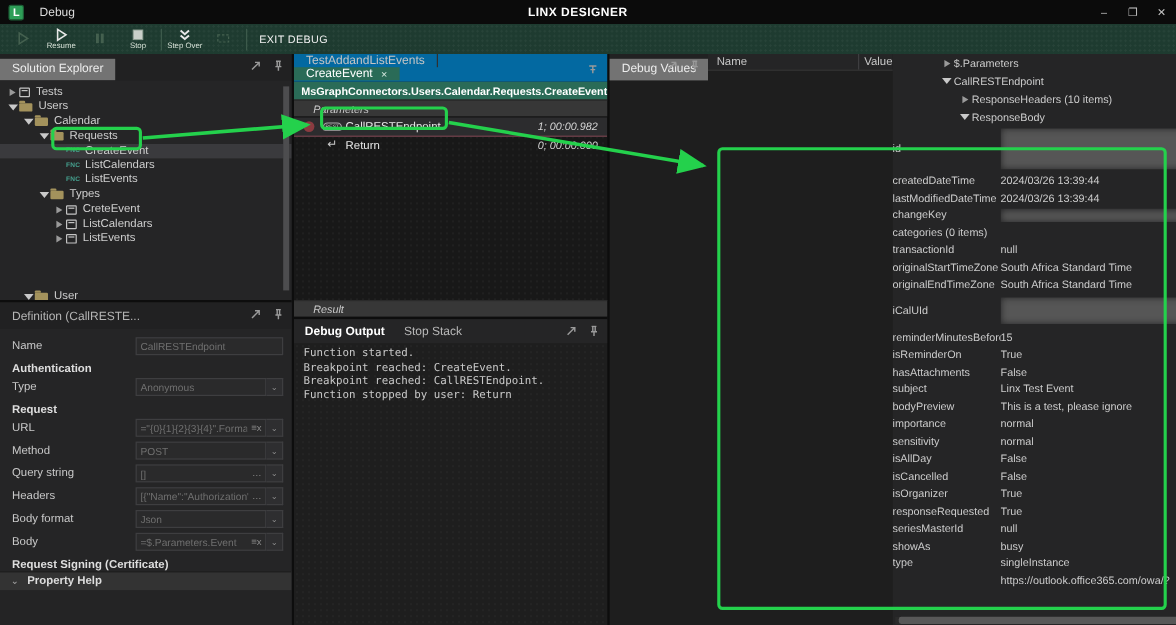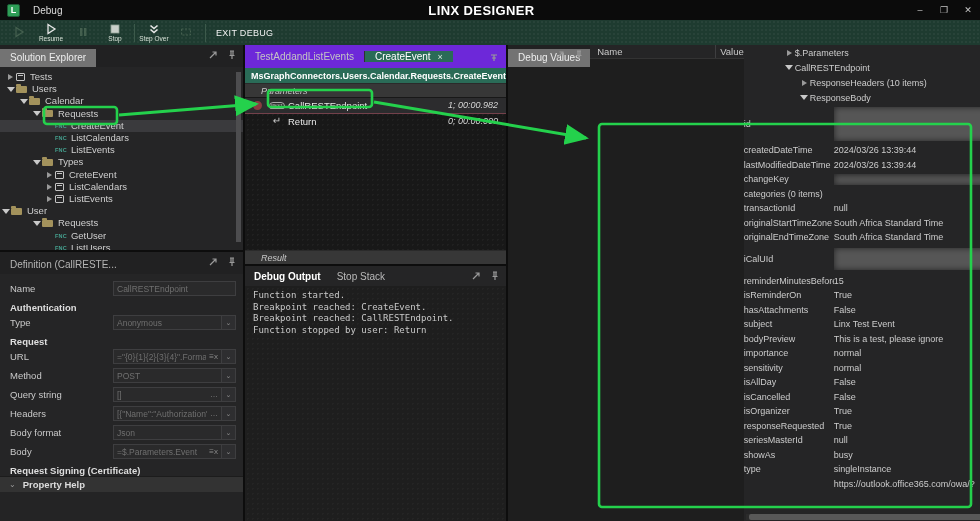--- a/index.html
+++ b/index.html
@@ -3,21 +3,21 @@
 <meta charset="utf-8">
 <style>
   * { box-sizing:border-box; margin:0; padding:0; }
   body { background:#000; font-family:"Liberation Sans",sans-serif; }
   .app { position:relative; width:980px; height:521px; background:#1e1e1e; overflow:hidden; color:#ccc; }
 
   
   .titlebar { height:20px; background:#0b0b0b; display:flex; align-items:center; position:relative; }
   .logo { width:13px; height:13px; margin-left:7px; background:#2e9e57; border:1px solid #1c5c35; border-radius:2px; color:#fff; font-size:9px; font-weight:bold; display:flex; align-items:center; justify-content:center; line-height:1; }
   .menu-item { margin-left:13px; font-size:10px; color:#ddd; }
-  .win-title { position:absolute; left:0; right:17px; text-align:center; font-size:13px; font-weight:bold; color:#fff; letter-spacing:.4px; pointer-events:none; }
+  .win-title { position:absolute; left:0; right:17px; text-align:center; font-size:10px; font-weight:bold; color:#fff; letter-spacing:.4px; pointer-events:none; }
   .win-controls { margin-left:auto; display:flex; gap:0; z-index:1; }
   .win-btn { width:24px; text-align:center; color:#c4c4c4; font-size:9px; line-height:20px; }
 
   
   .toolbar { height:25px; background:#1e3b30; background-image:radial-gradient(rgba(255,255,255,.045) 1px, transparent 1px); background-size:4px 4px; display:flex; align-items:center; padding-left:3px; }
   .tb-btn { display:flex; flex-direction:column; align-items:center; justify-content:center; width:32px; height:25px; gap:1px; }
   .tb-label { font-size:6.5px; color:#d6e0d6; line-height:6px; white-space:nowrap; }
   .tb-label.dim { color:#44604f; }
   .tb-sep { width:1px; height:18px; background:#3c5a4b; margin:0 3px; }
   .exit-debug { font-size:9px; color:#f2f2f2; margin-left:7px; letter-spacing:.3px; }
@@ -58,21 +58,21 @@
   .prop-input { flex:1; height:15px; background:#2a2a2b; border:1px solid #3e3e40; color:#6f6f6f; font-size:8.5px; display:flex; align-items:center; padding:0 3px; overflow:hidden; white-space:nowrap; min-width:0; }
   .prop-input .val { flex:1; overflow:hidden; white-space:nowrap; }
   .w-glyph { color:#8a8a8a; font-size:8px; margin-left:3px; flex-shrink:0; }
   .prop-chevron { width:14px; height:15px; background:#2e2e30; border:1px solid #3e3e40; border-left:none; color:#8f8f8f; font-size:7px; display:flex; align-items:center; justify-content:center; flex-shrink:0; }
   .prop-section { font-size:9.5px; font-weight:bold; color:#dedede; padding:4px 10px 2px; height:15px; white-space:nowrap; overflow:hidden; }
   .prop-help-bar { height:16px; background:#333; display:flex; align-items:center; gap:7px; padding-left:9px; font-size:9.5px; font-weight:bold; color:#dcdcdc; border-top:1px solid #1c1c1c; }
   .prop-help-chev { color:#9a9a9a; font-size:8px; font-weight:normal; }
   .prop-help-below { flex:1; background:#242425; }
 
   
-  .tab-strip { height:23px; background:#6d28d9; display:flex; align-items:center; position:relative; flex-shrink:0; }
+  .tab-strip { height:23px; background:#0369a1; display:flex; align-items:flex-start; position:relative; flex-shrink:0;flex-direction:column; }
   .ed-tab { padding:0 10px; display:flex; align-items:center; font-size:10px; color:#c4c4c4; border-right:1px solid #303031; white-space:nowrap; }
   .ed-tab.active { background:#2a6b57; color:#fff; border-right:none; }
   .ed-close { margin-left:7px; font-size:9px; color:#d3e7dd; }
   .strip-icon { position:absolute; right:7px; top:8px; }
   .breadcrumb { height:15px; background:#2a6b57; color:#fff; font-size:9px; font-weight:bold; display:flex; align-items:center; padding-left:6px; flex-shrink:0; white-space:nowrap; overflow:hidden; }
   .section-bar { height:14px; background:#373737; display:flex; align-items:center; padding-left:16px; font-size:9px; font-style:italic; color:#c9c9c9; border-top:1px solid #2a2a2a; flex-shrink:0; }
   .canvas { flex:1; background:#181818; background-image:radial-gradient(rgba(255,255,255,.035) 1px, transparent 1px); background-size:5px 5px; padding-top:1px; overflow:hidden; }
   .node-row { height:15.5px; display:flex; align-items:center; padding-right:8px; }
   .node-row.hl { background:#2c2c2e; border-bottom:1px solid #74414b; }
   .gutter { width:24px; display:flex; justify-content:center; flex-shrink:0; }
@@ -264,21 +264,21 @@
             <span class="i-type"></span>
             <span>ListCalendars</span>
           </div>
           <div class="tree-row" style="padding-left: 44px;">
             <span class="tree-arrow">
               <span class="tri-r"></span>
             </span>
             <span class="i-type"></span>
             <span>ListEvents</span>
           </div>
-          <div class="tree-row" style="">
+          <div class="tree-row" style="padding-left: 18px; margin-top: 36px;">
             <span class="tree-arrow">
               <span class="tri-d"></span>
             </span>
             <span class="i-folder"></span>
             <span>User</span>
           </div>
           <div class="tree-row" style="padding-left: 31px;">
             <span class="tree-arrow">
               <span class="tri-d"></span>
             </span>

